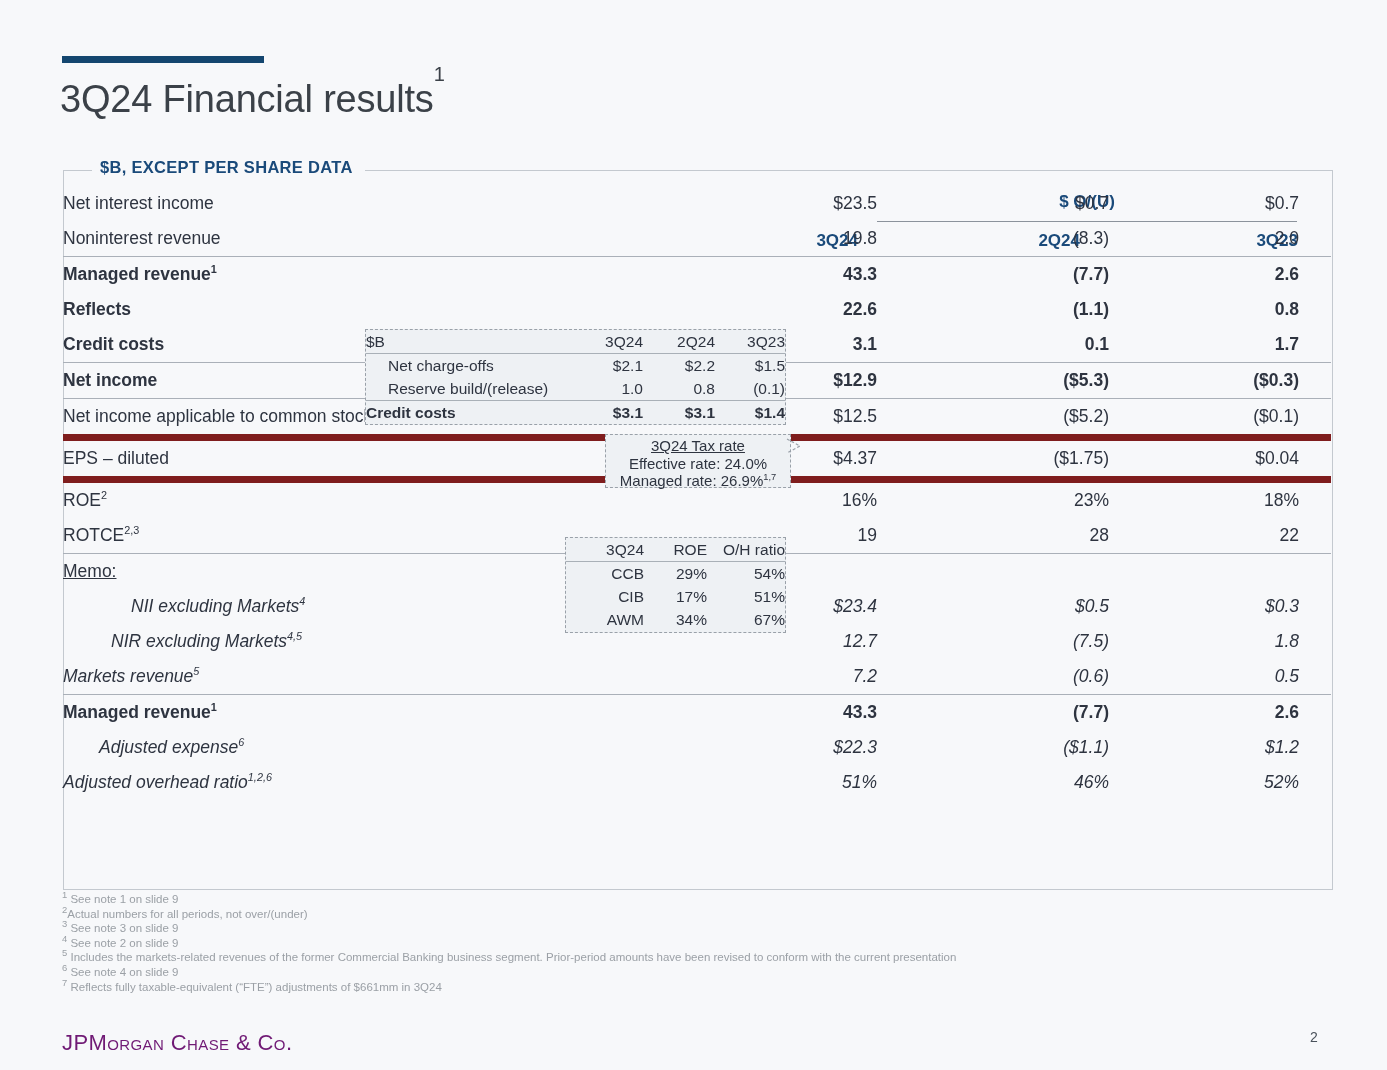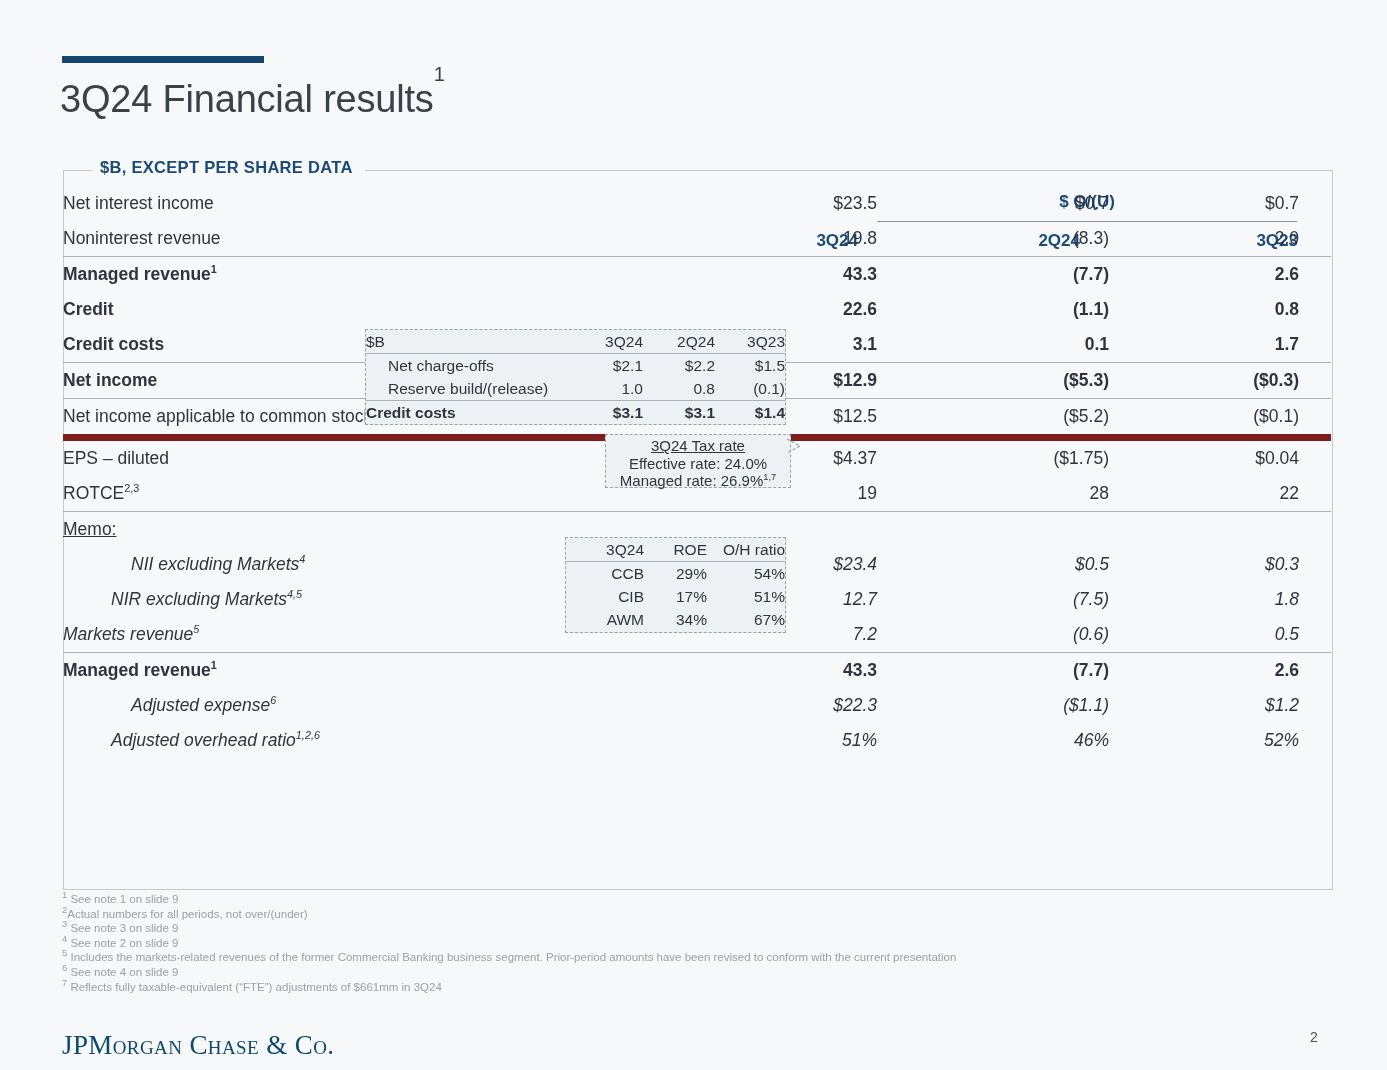--- a/index.html
+++ b/index.html
@@ -249,23 +249,23 @@
     font-size: 0.82em;
     vertical-align: super;
     line-height: 0;
   }
 
   
   .logo {
     position: absolute;
     left: 62px;
     top: 1030px;
-    font-family: Liberation Serif, serif;
-    font-size: 27px;
-    color: #0c4a6e;
+    font-family: Liberation Sans, sans-serif;
+    font-size: 22px;
+    color: #701a75;
     font-variant: small-caps;
     letter-spacing: 0.4px;
     white-space: nowrap;
   }
   .pagenum {
     position: absolute;
     left: 1310px;
     top: 1029px;
     font-size: 14px;
     color: #4a525b;
@@ -311,21 +311,21 @@
         <td class="val v3">2.0</td>
       </tr>
 
       <tr class="row sep-top">
         <td class="lbl b"><span>Managed revenue</span><sup class="fn">1</sup></td>
         <td class="val b">43.3</td>
         <td class="val b">(7.7)</td>
         <td class="val v3 b">2.6</td>
       </tr>
       <tr class="row">
-        <td class="lbl b">Credit</td>
+        <td class="lbl b">Reflects</td>
         <td class="val b">22.6</td>
         <td class="val b">(1.1)</td>
         <td class="val v3 b">0.8</td>
       </tr>
       <tr class="row">
         <td class="lbl b">Credit costs</td>
         <td class="val b">3.1</td>
         <td class="val b">0.1</td>
         <td class="val v3 b">1.7</td>
       </tr>
@@ -344,20 +344,26 @@
         <td class="val v3">($0.1)</td>
       </tr>
 
       <tr class="row sep-thin">
         <td class="lbl">EPS – diluted</td>
         <td class="val">$4.37</td>
         <td class="val">($1.75)</td>
         <td class="val v3">$0.04</td>
       </tr>
 
+      <tr class="row sep-thin">
+        <td class="lbl"><span>ROE</span><sup class="fn">2</sup></td>
+        <td class="val">16%</td>
+        <td class="val">23%</td>
+        <td class="val v3">18%</td>
+      </tr>
       <tr class="row">
         <td class="lbl"><span>ROTCE</span><sup class="fn">2,3</sup></td>
         <td class="val">19</td>
         <td class="val">28</td>
         <td class="val v3">22</td>
       </tr>
 
       <tr class="row sep-top">
         <td class="lbl"><span class="ul">Memo:</span></td>
         <td class="val"></td>
@@ -384,27 +390,27 @@
         <td class="val v3 it">0.5</td>
       </tr>
 
       <tr class="row sep-top">
         <td class="lbl b"><span>Managed revenue</span><sup class="fn">1</sup></td>
         <td class="val b">43.3</td>
         <td class="val b">(7.7)</td>
         <td class="val v3 b">2.6</td>
       </tr>
       <tr class="row">
-        <td class="lbl it" style="padding-left:68px"><span>Adjusted expense</span><sup class="fn">6</sup></td>
+        <td class="lbl it" style="padding-left:36px"><span>Adjusted expense</span><sup class="fn">6</sup></td>
         <td class="val it">$22.3</td>
         <td class="val it">($1.1)</td>
         <td class="val v3 it">$1.2</td>
       </tr>
       <tr class="row">
-        <td class="lbl it" style="padding-left:48px"><span>Adjusted overhead ratio</span><sup class="fn">1,2,6</sup></td>
+        <td class="lbl it" style=""><span>Adjusted overhead ratio</span><sup class="fn">1,2,6</sup></td>
         <td class="val it">51%</td>
         <td class="val it">46%</td>
         <td class="val v3 it">52%</td>
       </tr>
     </tbody>
   </table>
 
   <div class="callout cc-box">
     <table class="cc-tbl">
       <colgroup>

